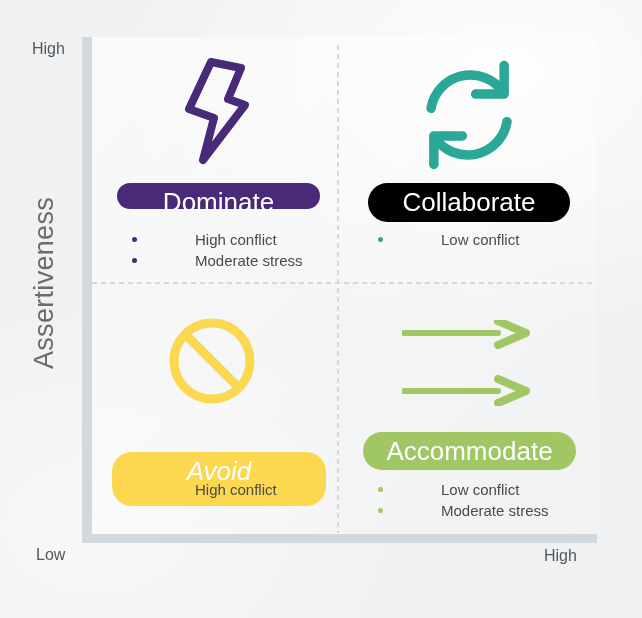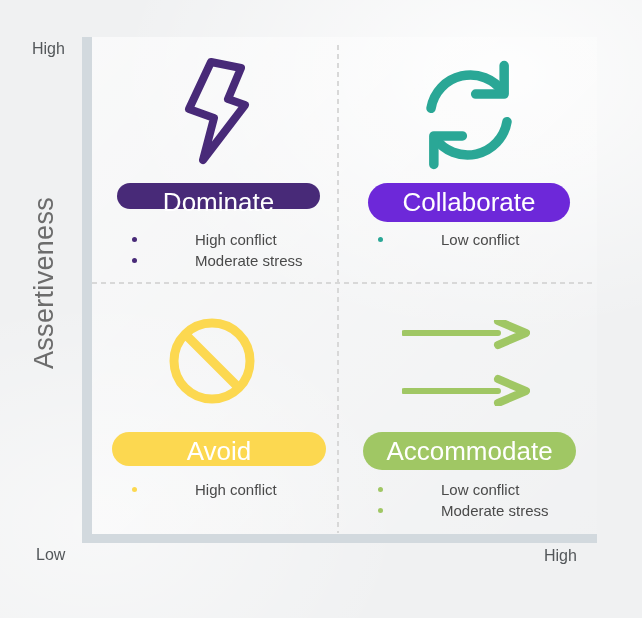--- a/index.html
+++ b/index.html
@@ -23,22 +23,22 @@
   .axis-title{position:absolute;color:#6c6c6c;font-size:27px;letter-spacing:0.3px;}
   .x-title{left:168px;top:563px;width:330px;text-align:center;}
   .y-title{left:-106px;top:263px;width:300px;height:40px;line-height:40px;text-align:center;transform:rotate(-90deg);}
   .icon{position:absolute;}
   .icon-bolt{left:180px;top:55px;color:#482a78;}
   .icon-sync{left:412px;top:58px;color:#2aa796;}
   .icon-ban{left:165px;top:314px;color:#fcd850;}
   .icon-arrows{left:402px;top:320px;color:#a0c764;}
   .pill{position:absolute;border-radius:20px;color:#ffffff;font-size:26px;text-align:center;}
   .pill-dominate{left:117px;top:183px;width:203px;height:26px;line-height:39px;background:#482a78;}
-  .pill-collaborate{left:368px;top:183px;width:202px;height:39px;line-height:39px;background:#6d28d9;}
-  .pill-avoid{left:112px;top:432px;width:214px;height:34px;line-height:38px;background:#fcd850;}
+  .pill-collaborate{left:368px;top:183px;width:202px;height:39px;line-height:39px;background:#000000;}
+  .pill-avoid{left:112px;top:452px;width:214px;height:54px;line-height:38px;background:#fcd850;font-style:italic;}
   .pill-accommodate{left:363px;top:432px;width:213px;height:38px;line-height:38px;background:#a0c764;}
   .bullets{position:absolute;font-size:15px;color:#4a4a4a;}
   .bullets-dominate{left:132px;top:229px;}
   .bullets-collaborate{left:378px;top:229px;}
   .bullets-avoid{left:132px;top:479px;}
   .bullets-accommodate{left:378px;top:479px;}
   .bullet-row{display:flex;align-items:center;height:21px;gap:42px;}
   .dot{width:5px;height:5px;border-radius:50%;margin-right:16px;flex:none;}
   .dot-dominate{background:#482a78;}
   .dot-collaborate{background:#2aa796;}

